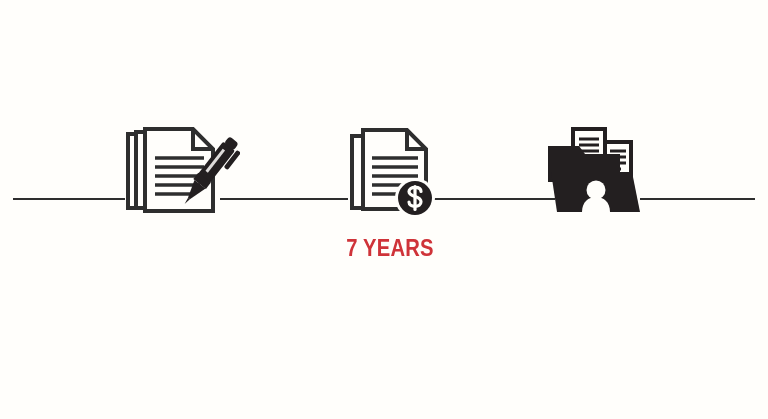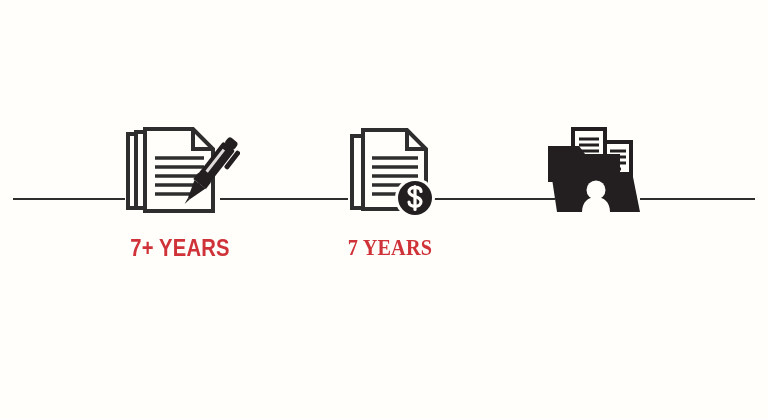--- a/index.html
+++ b/index.html
@@ -62,21 +62,21 @@
     font-size: 19px;
     font-weight: bold;
     letter-spacing: 0.2px;
     line-height: 1.15;
     margin-top: 3px;
     white-space: nowrap;
     transform: scaleX(0.88);
   }
 
   .m1 { left: 92px;  width: 176px; }
-  .m2 { left: 300px; width: 180px; font-family: Liberation Serif, serif; }
+  .m2 { left: 300px; width: 180px; }
   .m3 { left: 495px; width: 200px; }
 </style>
 </head>
 <body>
 
 <div id="infographic">
 
   <div class="rule seg-1"></div>
   <div class="rule seg-2"></div>
   <div class="rule seg-3"></div>
@@ -111,23 +111,20 @@
 
           <path d="M80 66 H94 L88.2 84 H85.8 Z" fill="#231f20"></path>
 
           <path d="M85.9 84 H88.1 L87 91 Z" fill="#231f20"></path>
 
           <rect x="95" y="16" width="5" height="22" rx="2.2" fill="#231f20"></rect>
 
           <rect x="83" y="24" width="3" height="28" fill="#fffefb" opacity="0.85"></rect>
         </g>
       </svg>
-    </div>
-    <div class="labels">
-      <div class="label-main">7+ YEARS</div>
     </div>
   </div>
 
   <div class="milestone m2">
     <div class="icon-wrap">
       <svg width="110" height="100" viewBox="0 0 110 100" aria-hidden="true">
 
         <rect x="17" y="16" width="52" height="72" fill="#fffefb" stroke="#2e2e2e" stroke-width="4"></rect>
 
         <path d="M28 10 H72 L91 29 V89 H28 Z" fill="#fffefb" stroke="#2e2e2e" stroke-width="4" stroke-linejoin="miter"></path>

